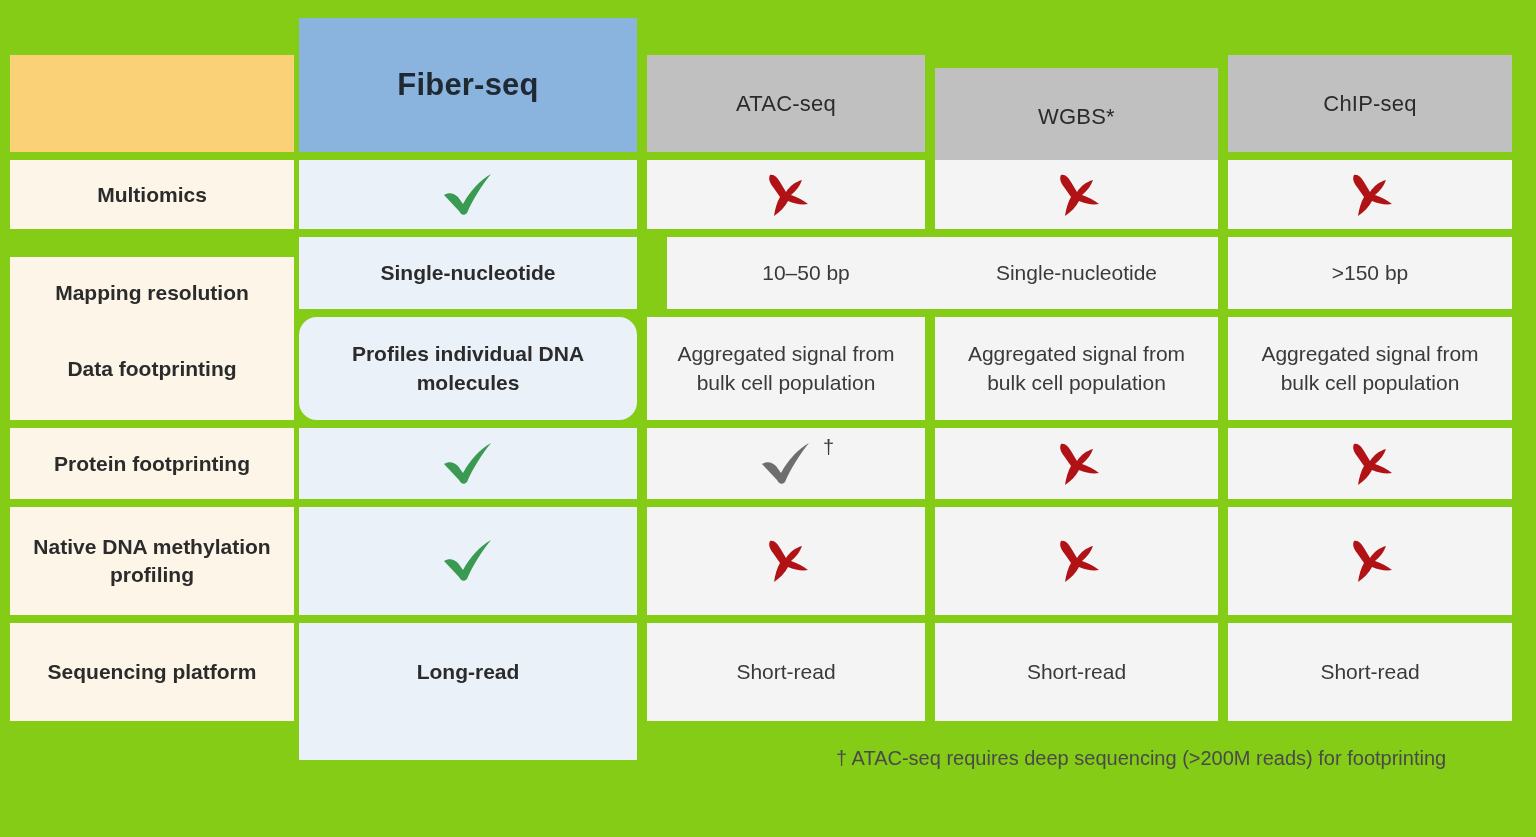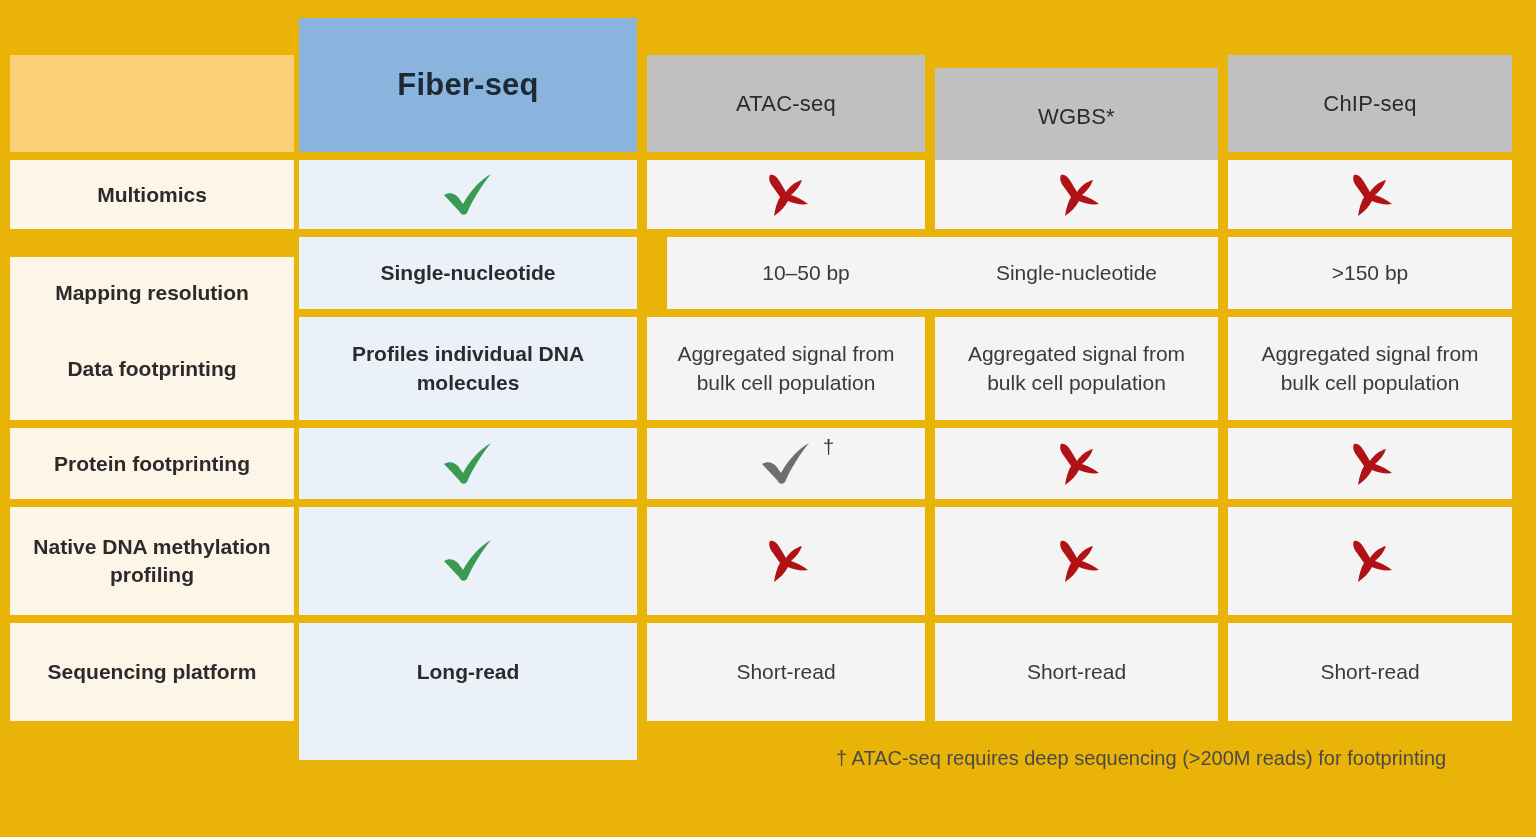--- a/index.html
+++ b/index.html
@@ -3,21 +3,21 @@
 <meta charset="utf-8">
 <title>Fiber-seq Comparison Table</title>
 <style>
   * { box-sizing: border-box; margin: 0; padding: 0; }
   html, body {
     width: 1536px; height: 837px;
     background: #ffffff;
     font-family: "Liberation Sans", sans-serif;
     overflow: hidden;
   }
-  #stage { position: relative; width: 1536px; height: 837px; background: #eab308; text-decoration: underline; }
+  #stage { position: relative; width: 1536px; height: 837px; background: #84cc16; text-decoration: underline; }
 
   
   .cell {
     position: absolute;
     display: flex;
     align-items: center;
     justify-content: center;
     text-align: center;
     color: #2b2b2b;
   }
@@ -161,21 +161,21 @@
     </div>
     <div class="cell col-other" style="left: 935px; top: 237px; width: 283px; height: 72px;">
       <span>Single-nucleotide</span>
     </div>
     <div class="cell col-other" style="left: 1228px; top: 237px; width: 284px; height: 72px;">
       <span>&gt;150 bp</span>
     </div>
     <div class="cell col-label" style="left: 10px; top: 317px; width: 284px; height: 103px;">
       <span>Data footprinting</span>
     </div>
-    <div class="cell col-featured" style="left: 299px; top: 317px; width: 338px; height: 103px;">
+    <div class="cell col-featured" style="left: 299px; top: 317px; width: 338px; height: 103px; border-radius: 18px;">
       <span>Profiles individual DNA molecules</span>
     </div>
     <div class="cell col-other" style="left: 647px; top: 317px; width: 278px; height: 103px;">
       <span>Aggregated signal from bulk cell population</span>
     </div>
     <div class="cell col-other" style="left: 935px; top: 317px; width: 283px; height: 103px;">
       <span>Aggregated signal from bulk cell population</span>
     </div>
     <div class="cell col-other" style="left: 1228px; top: 317px; width: 284px; height: 103px;">
       <span>Aggregated signal from bulk cell population</span>

